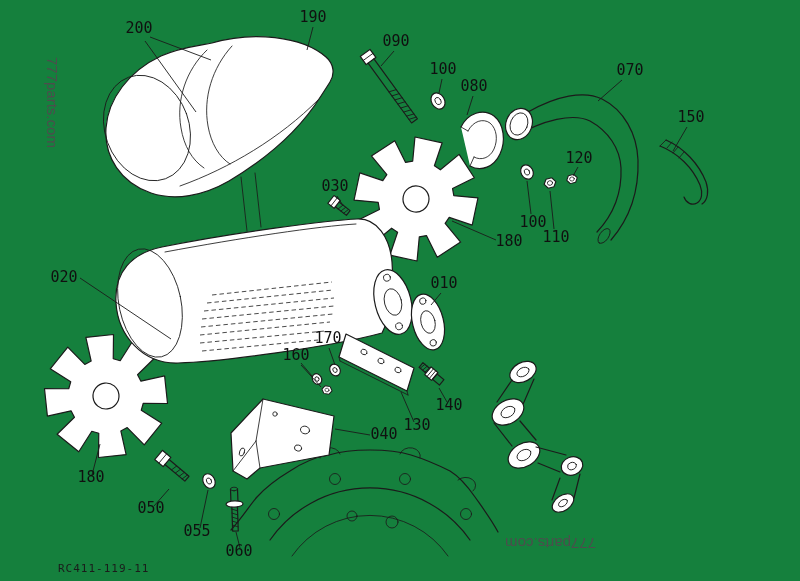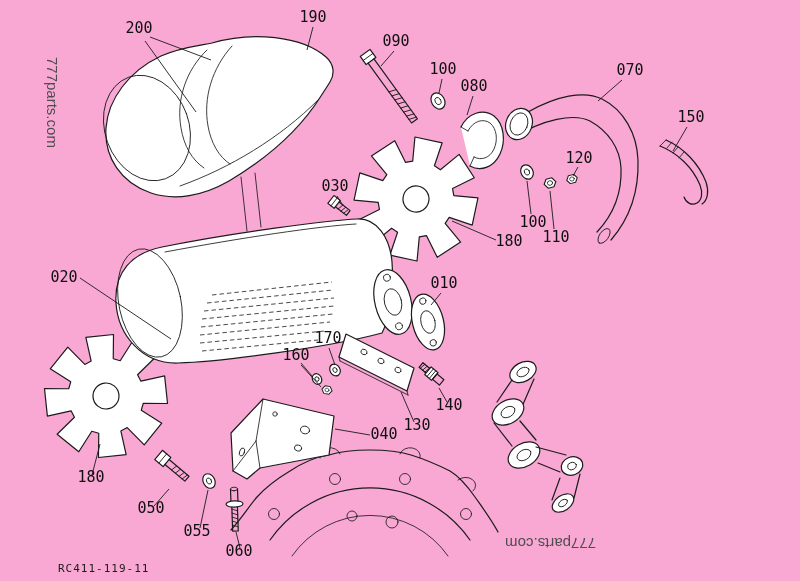--- a/index.html
+++ b/index.html
@@ -1,16 +1,16 @@
 <!DOCTYPE html>
 <html><head>
 <meta charset="utf-8">
 <style>
   html,body{margin:0;padding:0;background:#ffffff;}
-  .sheet{position:relative;width:800px;height:581px;background:#f9a8d4;overflow:hidden;}
+  .sheet{position:relative;width:800px;height:581px;background:#15803d;overflow:hidden;}
   svg{display:block;}
   .part{fill:none;stroke:#1b1b1b;stroke-width:1.2;stroke-linejoin:round;stroke-linecap:round;}
   .fillw{fill:#ffffff;}
   .thin{stroke-width:0.85;}
   .dash{stroke-dasharray:4.5 3;stroke-width:0.8;}
   .leader{fill:none;stroke:#1b1b1b;stroke-width:0.9;}
   .callout{font-family:"DejaVu Sans Mono",monospace;font-size:15px;fill:#101010;text-anchor:middle;}
   .watermark{font-family:"Liberation Sans",sans-serif;font-size:15px;fill:#4d4d4d;}
   .code{font-family:"DejaVu Sans Mono",monospace;font-size:11px;fill:#1b1b1b;letter-spacing:1px;}
 </style>

